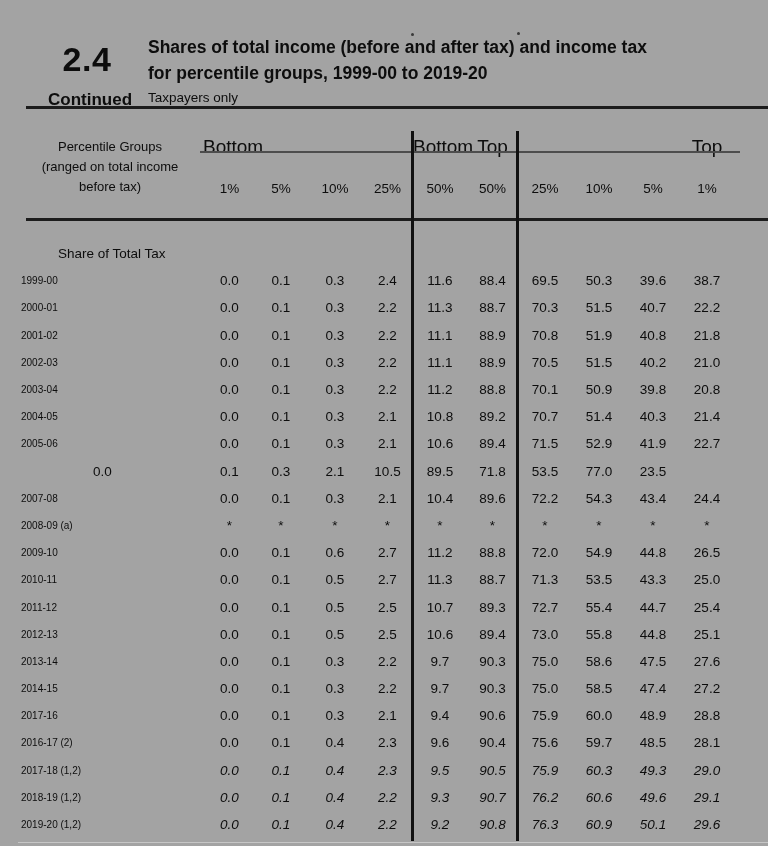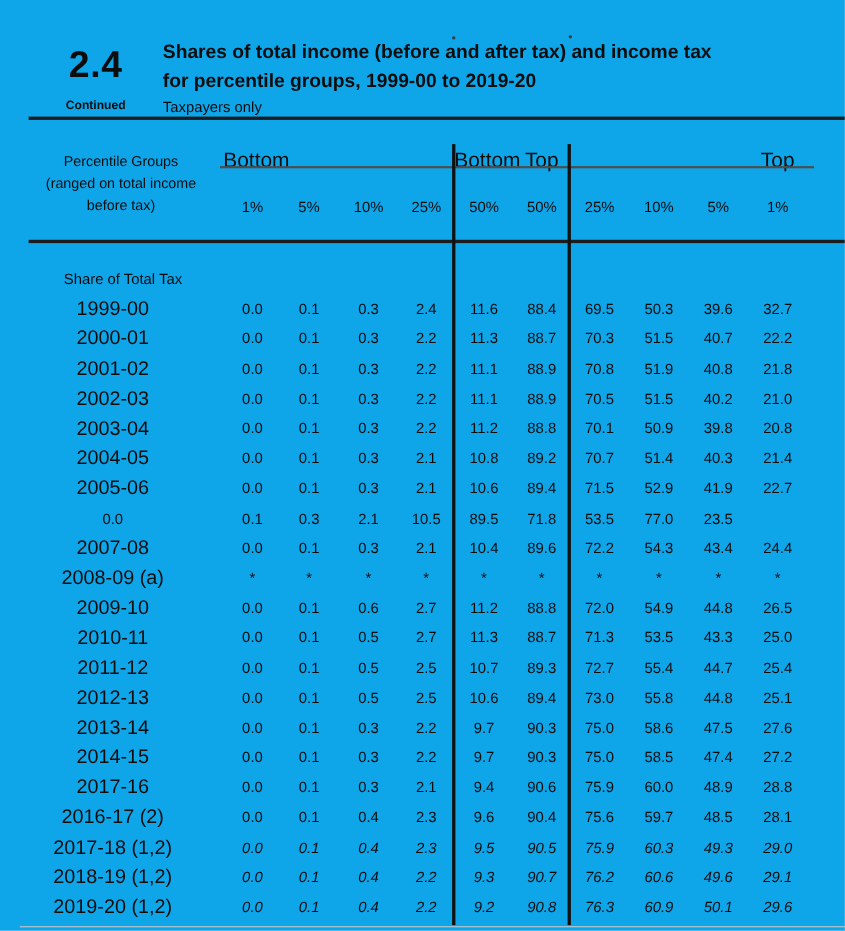--- a/index.html
+++ b/index.html
@@ -1,29 +1,29 @@
 <!DOCTYPE html>
 <html><head>
 <meta charset="utf-8">
 <style>
   * { margin:0; padding:0; box-sizing:border-box; }
   body { background:#ffffff; font-family:"Liberation Sans", sans-serif; }
   #page {
-    position:relative; width:768px; height:846px; background:#0ea5e9;
+    position:relative; width:768px; height:846px; background:#a3a3a3;
     color:#0d0d0d; overflow:hidden;
   }
   .dot { position:absolute; width:3px; height:3px; background:#3a3a3a; border-radius:50%; }
   #dot1 { left:411px; top:33px; }
   #dot2 { left:517px; top:32px; }
 
   
   #table-number { position:absolute; left:48px; top:40px; width:78px; text-align:center;
     font-size:34px; font-weight:bold; letter-spacing:0.5px; }
   #continued { position:absolute; left:48px; top:90px; width:78px; text-align:center;
-    font-size:11px; font-weight:bold; }
+    font-size:17px; font-weight:bold; }
   #title { position:absolute; left:148px; top:34px; width:560px;
     font-size:17.5px; font-weight:bold; line-height:26px; }
   #subtitle { position:absolute; left:148px; top:90px; font-size:13.5px; }
 
   .rule-thick { position:absolute; height:3px; background:#1c1c1c; }
   #rule-top { left:26px; top:106px; width:742px; }
   #rule-header-bottom { left:26px; top:218px; width:742px; }
   #rule-group { position:absolute; left:200px; top:151px; width:540px; height:2px; background:#4d4d4d; }
   #rule-bottom { position:absolute; left:18px; top:842px; width:750px; height:1px; background:#c6c6c6; }
 
@@ -43,21 +43,21 @@
   .grid-row { display:grid;
     grid-template-columns:205px 49px 54px 54px 51px 54px 51px 54px 54px 54px 54px;
     align-items:center; }
   #pct-header-row { position:absolute; left:0; top:178px; width:768px; height:20px; }
   #pct-header-row .vcell { font-size:13.5px; }
 
   
   #body-rows { position:absolute; left:0; top:240px; width:636px; }
   .trow { height:27.2px; }
   .section-cell { padding-left:58px; font-size:13.5px; }
-  .ycell { text-align:center; font-size:18px; white-space:nowrap; }
+  .ycell { text-align:left; padding-left:21px; font-size:10px; white-space:nowrap; }
   .vcell { text-align:center; font-size:13.5px; }
   .italic .vcell { font-style:italic; }
 </style>
 </head>
 <body>
 
 <div id="page">
 
   <div class="dot" id="dot1"></div>
   <div class="dot" id="dot2"></div>
@@ -112,21 +112,21 @@
         <div class="ycell">1999-00</div>
         <div class="vcell">0.0</div>
         <div class="vcell">0.1</div>
         <div class="vcell">0.3</div>
         <div class="vcell">2.4</div>
         <div class="vcell">11.6</div>
         <div class="vcell">88.4</div>
         <div class="vcell">69.5</div>
         <div class="vcell">50.3</div>
         <div class="vcell">39.6</div>
-        <div class="vcell">32.7</div>
+        <div class="vcell">38.7</div>
       </div>
       <div class="grid-row trow">
         <div class="ycell">2000-01</div>
         <div class="vcell">0.0</div>
         <div class="vcell">0.1</div>
         <div class="vcell">0.3</div>
         <div class="vcell">2.2</div>
         <div class="vcell">11.3</div>
         <div class="vcell">88.7</div>
         <div class="vcell">70.3</div>

